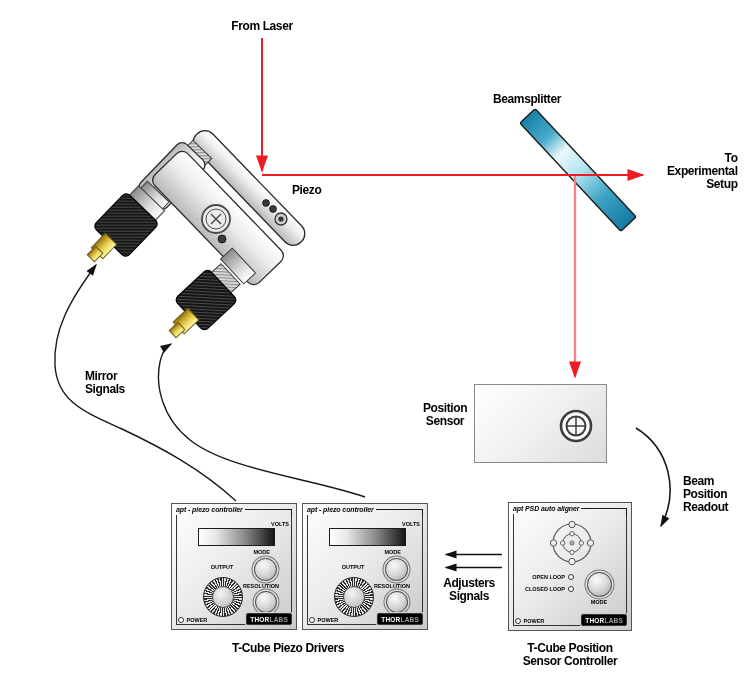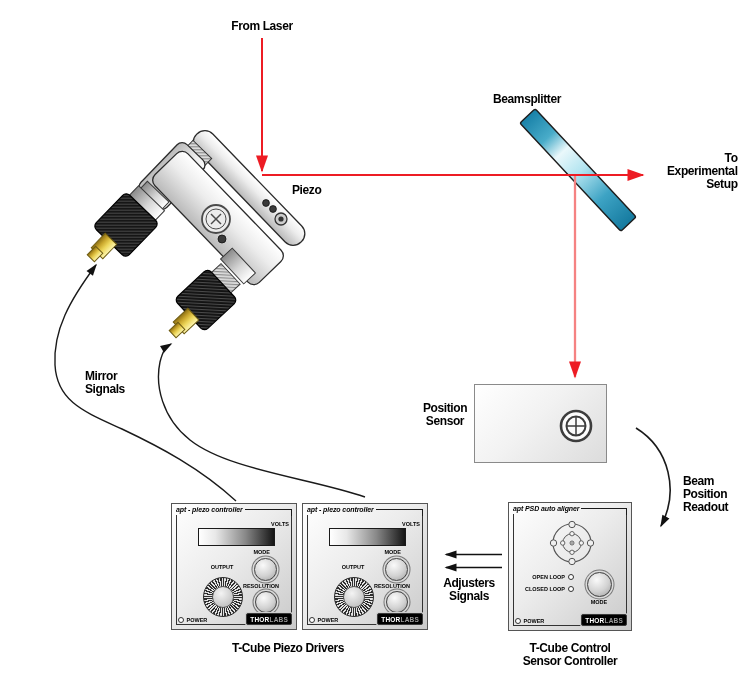--- a/index.html
+++ b/index.html
@@ -174,21 +174,21 @@
   <div class="lbl" style="left:85px;top:370px;">
     <div>Mirror</div>
     <div>Signals</div>
   </div>
   <div class="lbl ctr" style="left:469px;top:577px;">
     <div>Adjusters</div>
     <div>Signals</div>
   </div>
   <div class="lbl ctr" style="left:288px;top:642px;">T-Cube Piezo Drivers</div>
   <div class="lbl ctr" style="left:570px;top:642px;">
-    <div>T-Cube Control</div>
+    <div>T-Cube Position</div>
     <div>Sensor Controller</div>
   </div>
 
   <div class="tcube" style="left:171px;top:503px;width:126px;height:127px;">
     <div class="cube-title">
       <span class="t">apt - piezo controller</span>
         <span class="rule"></span>
     </div>
     <div class="panel"></div>
     <div class="sl" style="right:7px;top:17px;">VOLTS</div>

